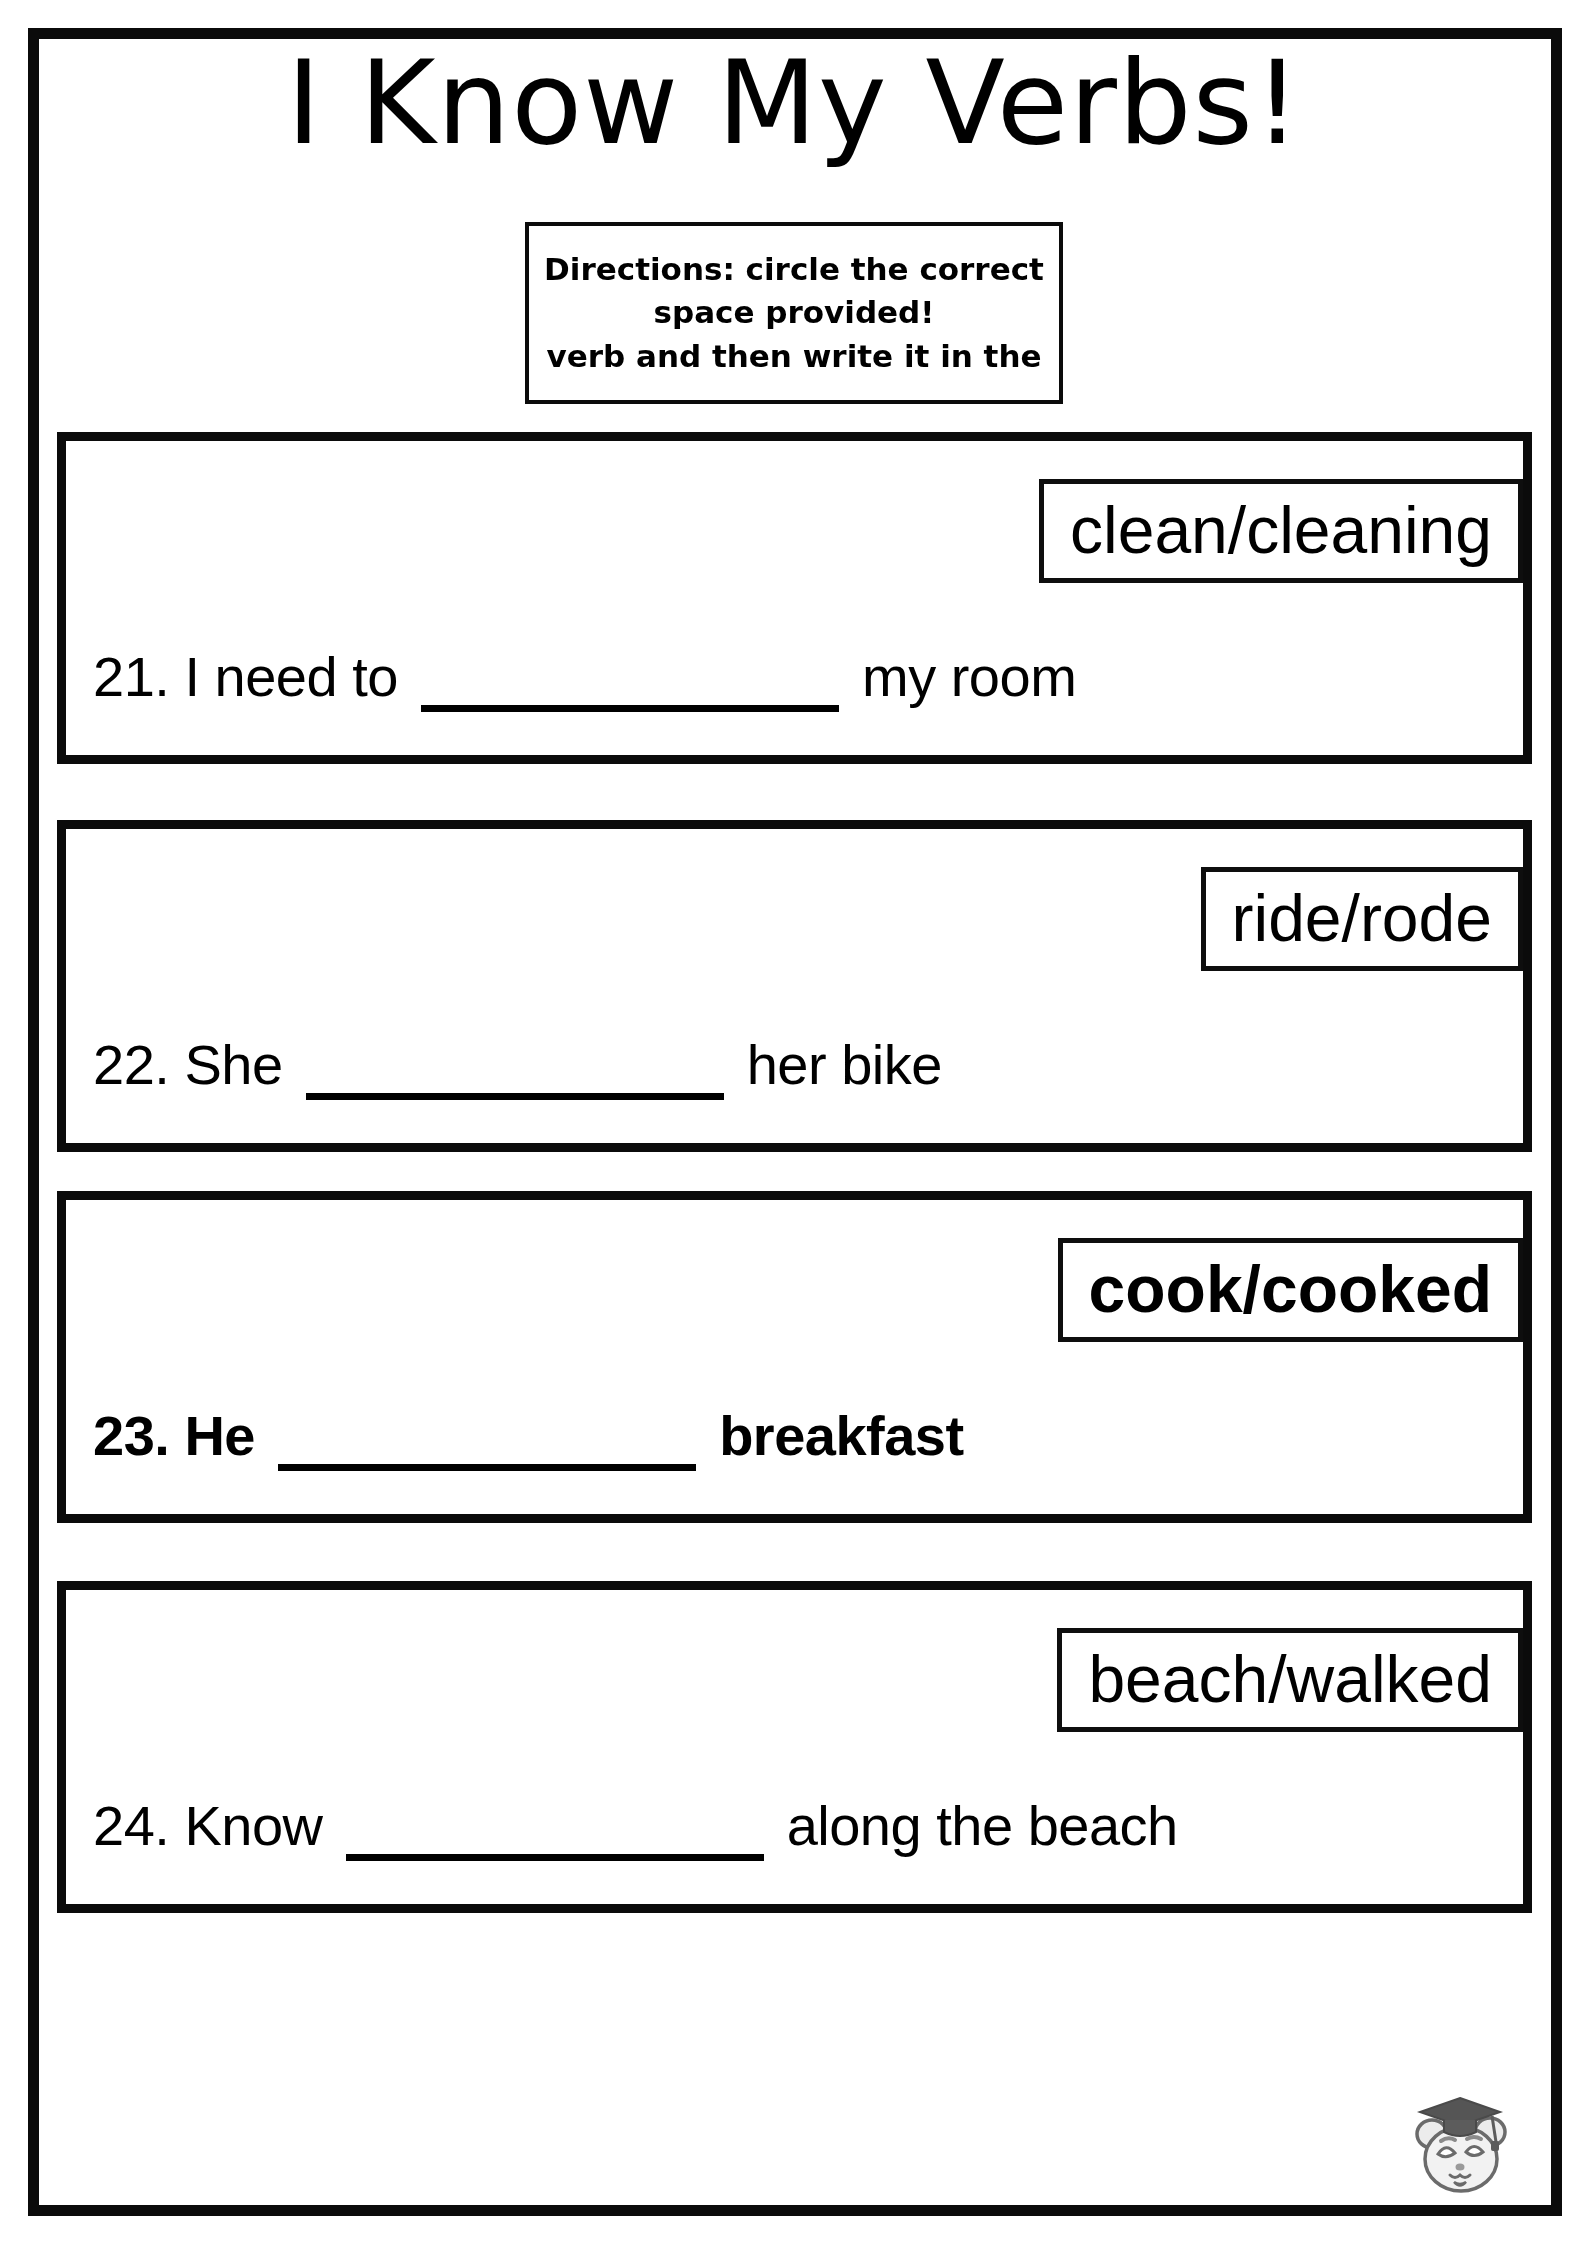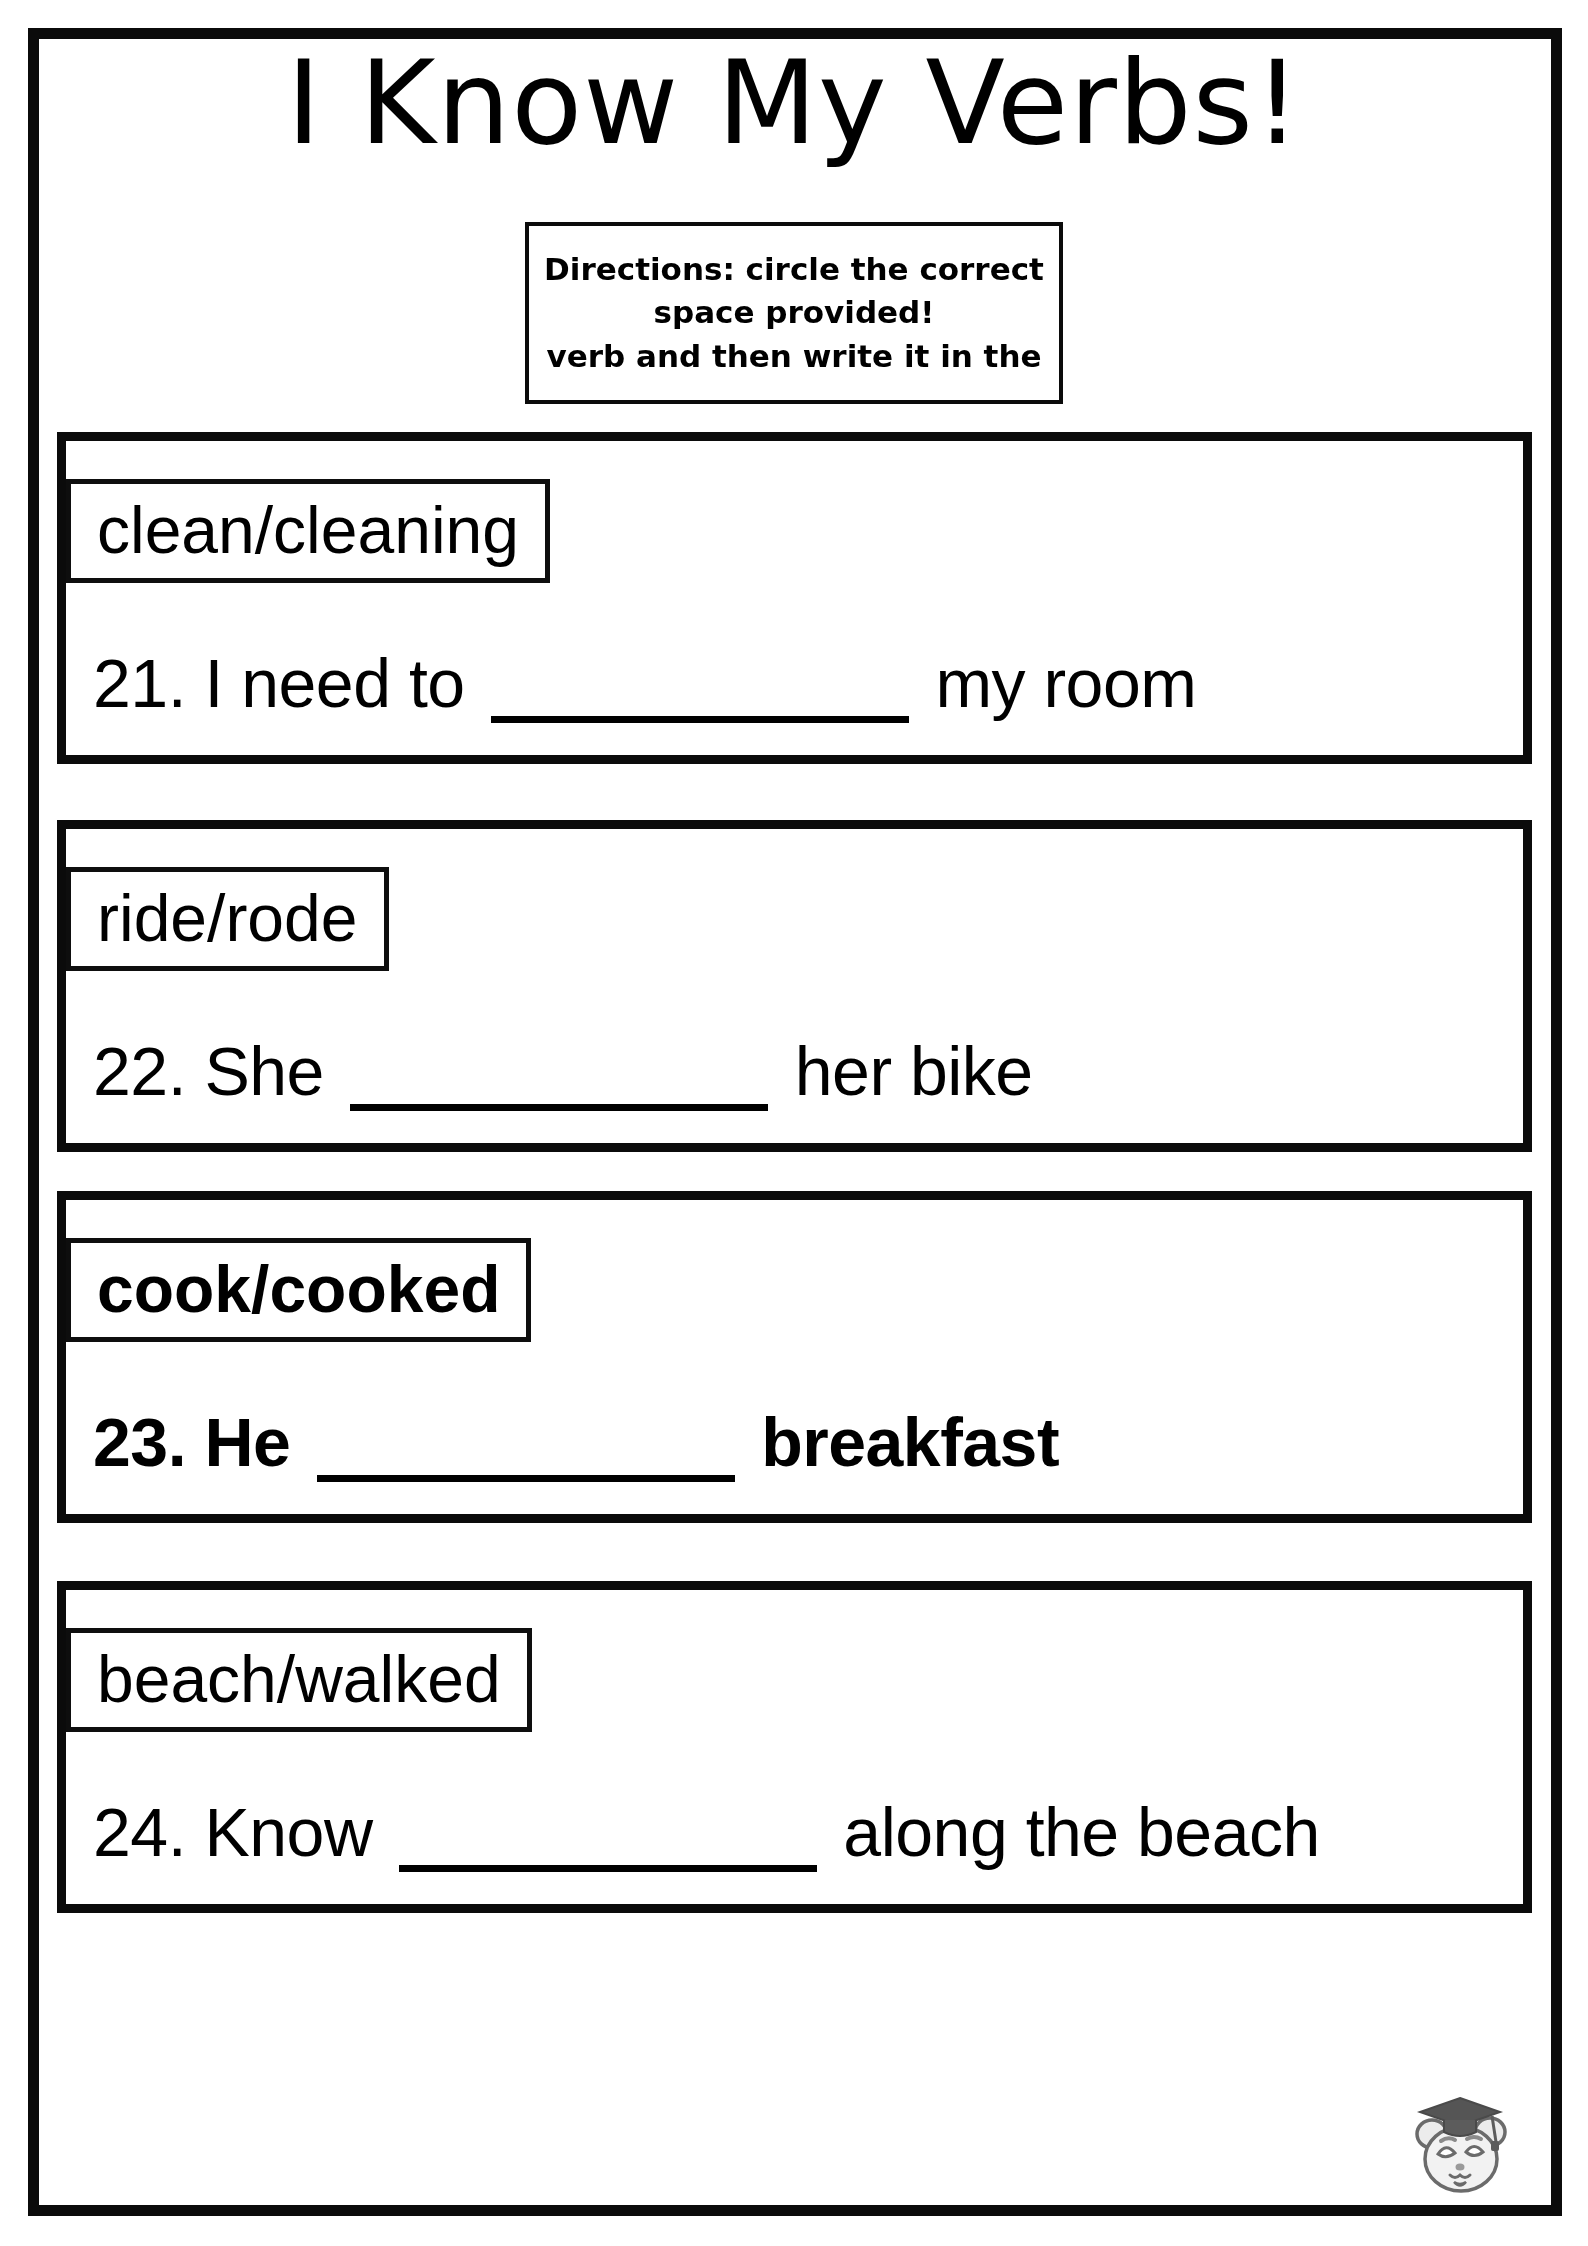--- a/index.html
+++ b/index.html
@@ -50,34 +50,34 @@
     box-sizing:border-box;
     background:#fff;
   }
   .qbox.q1{top:432px;}
   .qbox.q2{top:820px;}
   .qbox.q3{top:1191px;font-weight:bold;}
   .qbox.q4{top:1581px;}
   .verb-row{
     position:absolute;
     top:38px;left:0;right:0;
-    text-align:left;
+    text-align:right;
   }
   .verb-box{
     display:inline-block;
     border:5px solid #0e0e0e;
     padding:10px 26px;
     font-size:66px;
     line-height:1.12;
     background:#fff;
   }
   .sentence{
     position:absolute;
     top:203px;left:27px;
-    font-size:68px;
+    font-size:56px;
     letter-spacing:-0.5px;
     white-space:nowrap;
   }
   .blank{
     display:inline-block;
     width:418px;height:52px;
     border-bottom:7px solid #000;
     vertical-align:-16px;
     margin:0 8px;
   }

